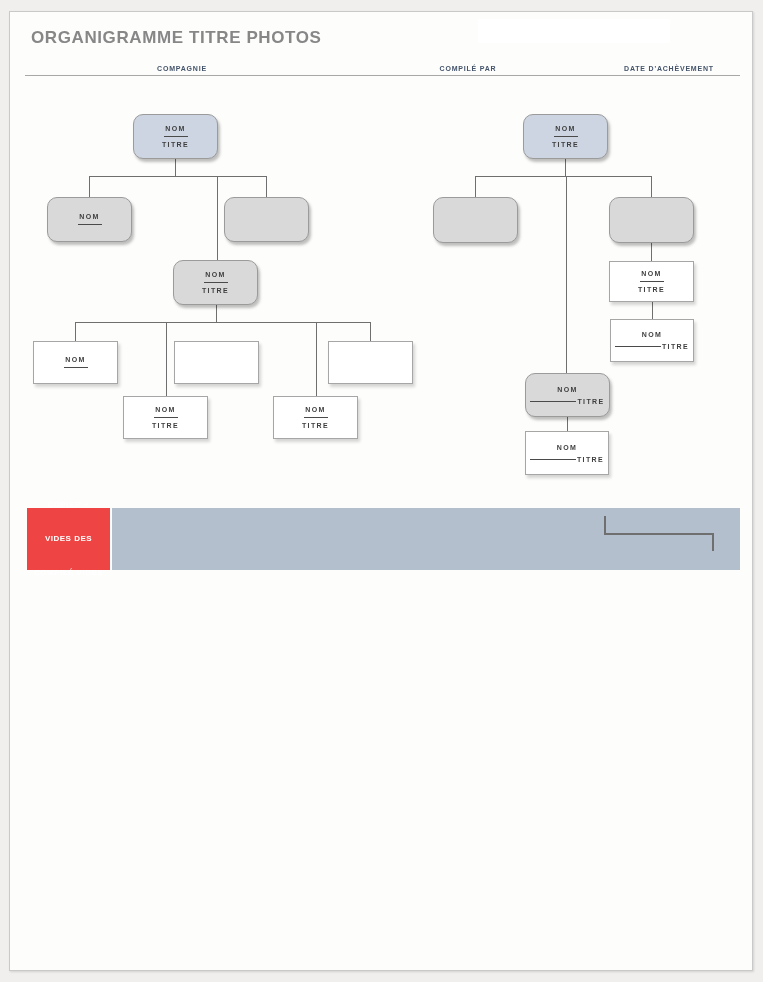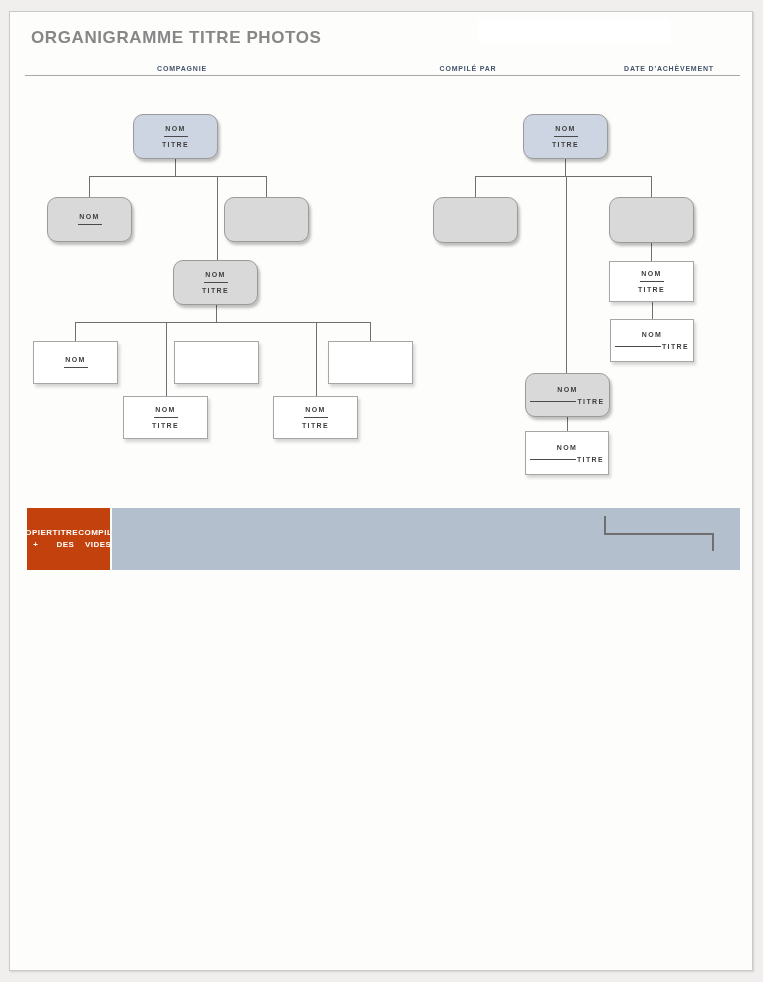--- a/index.html
+++ b/index.html
@@ -41,23 +41,23 @@
   .longsep{display:inline-block;width:46px;border-top:1px solid #4a4a4a;margin-right:1px;}
 
   
   .cv{position:absolute;width:1px;background:#6f6f6f;}
   .ch{position:absolute;height:1px;background:#6f6f6f;}
   .thick{width:2px;}
   .thickh{height:2px;}
 
   
   .band-dark{
-    position:absolute;left:27px;top:508px;width:83px;height:62px;background:#c2410c;
-    display:flex;flex-direction:row;align-items:center;justify-content:center;
-    color:#ffffff;font-size:8px;font-weight:700;letter-spacing:0.5px;line-height:12px;text-align:center;
+    position:absolute;left:27px;top:508px;width:83px;height:62px;background:#ef4444;
+    display:flex;flex-direction:column;align-items:center;justify-content:center;
+    color:#ffffff;font-size:8px;font-weight:700;letter-spacing:0.5px;line-height:12px;text-align:center;gap:22px;
   }
   .band-light{position:absolute;left:112px;top:508px;width:628px;height:62px;background:#b4bfce;}
 </style>
 </head>
 <body>
 
 <div class="page"></div>
 <div class="logo-ph"></div>
 
 <div class="doc-title">ORGANIGRAMME TITRE PHOTOS</div>
@@ -163,20 +163,20 @@
 <div class="node white" style="left:525px;top:431px;width:84px;height:44px;">
   <div class="nom">NOM</div>
   <div class="inline-row">
     <span class="longsep"></span>
     <span class="titre">TITRE</span>
   </div>
 </div>
 
 <div class="band-dark">
   <span>COPIER +</span>
-  <span>TITRE DES</span>
+  <span>VIDES DES</span>
   <span>COMPILÉ VIDES</span>
 </div>
 <div class="band-light"></div>
 
 <div class="cv thick" style="left:604px;top:516px;height:17px;"></div>
 <div class="ch thickh" style="left:604px;top:533px;width:110px;"></div>
 <div class="cv thick" style="left:712px;top:533px;height:18px;"></div>
 
 </body></html>

